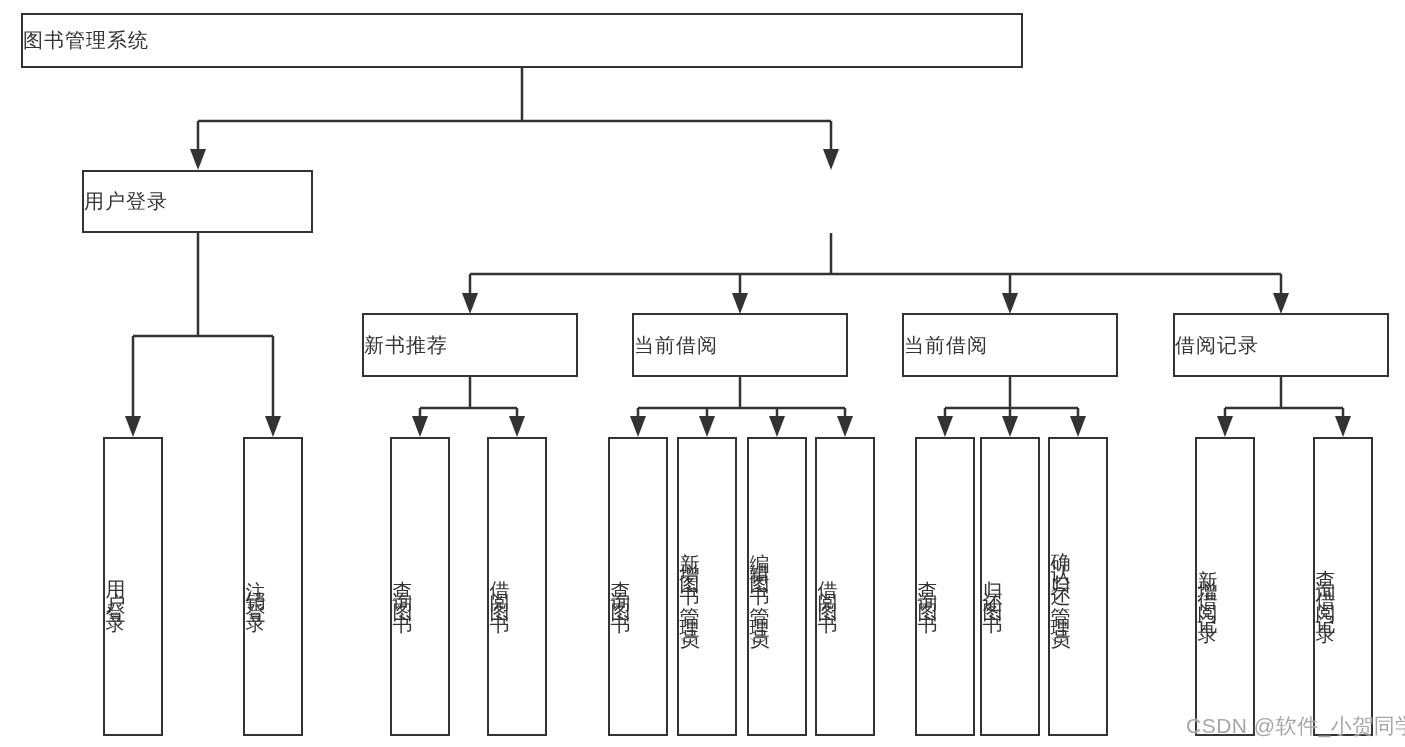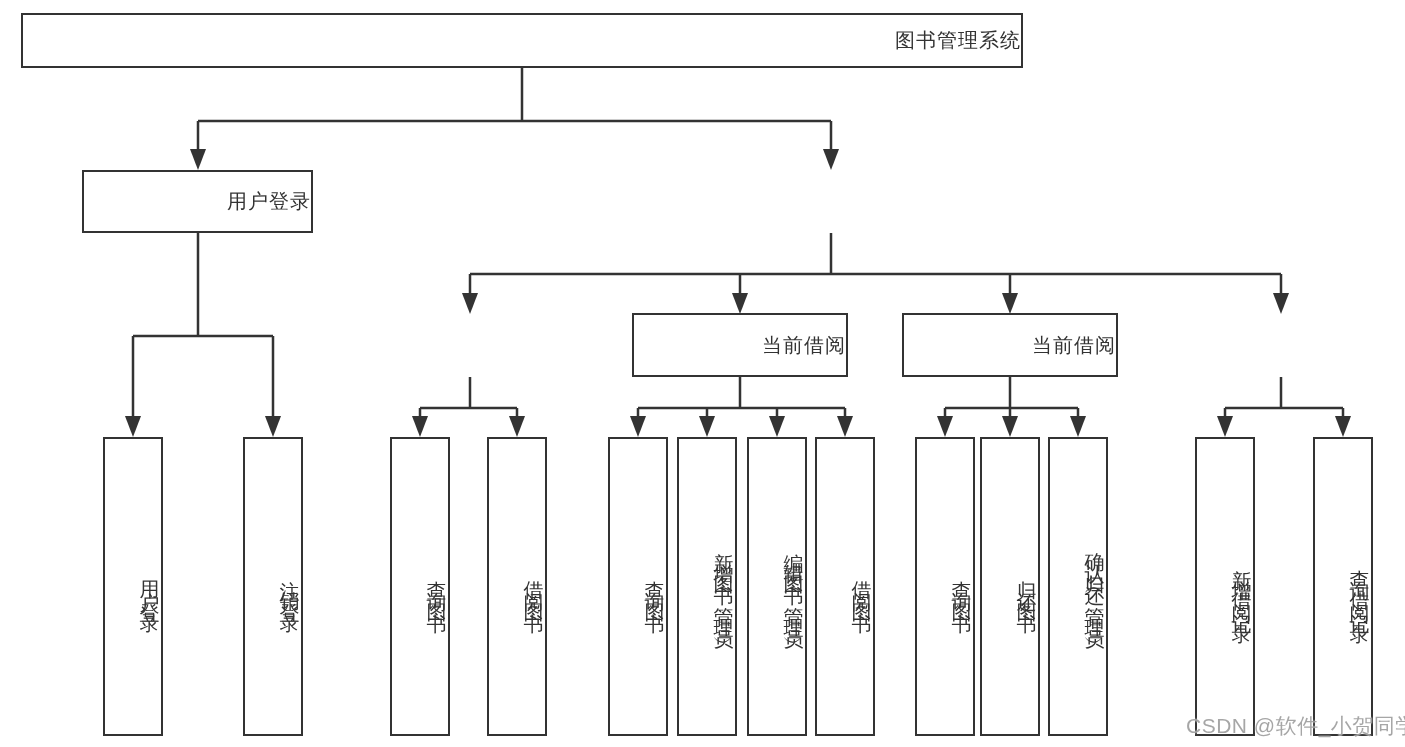--- a/index.html
+++ b/index.html
@@ -4,21 +4,21 @@
 <style>
   * { margin:0; padding:0; box-sizing:border-box; }
   html,body { background:#ffffff; }
   body { font-family:"Liberation Sans","DejaVu Sans",sans-serif; }
   .canvas {
     position:relative; width:1405px; height:747px; background:#ffffff; overflow:hidden;
   }
   svg.wires { position:absolute; left:0; top:0; width:1405px; height:747px; }
   .box {
     position:absolute; background:#ffffff; border:2.5px solid #333333;
-    color:#333333; display:flex; align-items:center; justify-content:flex-end;
+    color:#333333; display:flex; align-items:center; justify-content:flex-start;
     text-align:center;
   }
   .hlabel { font-size:20px; letter-spacing:1px; white-space:nowrap; }
   .root  { left:21px;  top:13px;  width:1002px; height:55px; }
   .l2a   { left:82px;  top:170px; width:231px;  height:63px; }
   .l2b   { left:713px; top:170px; width:236px;  height:63px; }
   .l3    { top:313px;  height:64px; width:216px; }
   .leaf  { top:437px;  height:299px; width:60px; }
   .vlabel {
     writing-mode:vertical-rl; text-orientation:mixed;
@@ -76,25 +76,31 @@
   </svg>
 
   <div class="box root">
     <span class="hlabel">图书管理系统</span>
   </div>
 
   <div class="box l2a">
     <span class="hlabel">用户登录</span>
   </div>
 
+  <div class="box l3" style="left:362px">
+    <span class="hlabel">新书推荐</span>
+  </div>
   <div class="box l3" style="left:632px">
     <span class="hlabel">当前借阅</span>
   </div>
   <div class="box l3" style="left:902px">
     <span class="hlabel">当前借阅</span>
+  </div>
+  <div class="box l3" style="left:1173px">
+    <span class="hlabel">借阅记录</span>
   </div>
 
   <div class="box leaf" style="left:103px">
     <span class="vlabel">用户登录</span>
   </div>
   <div class="box leaf" style="left:243px">
     <span class="vlabel">注销登录</span>
   </div>
 
   <div class="box leaf" style="left:390px">

